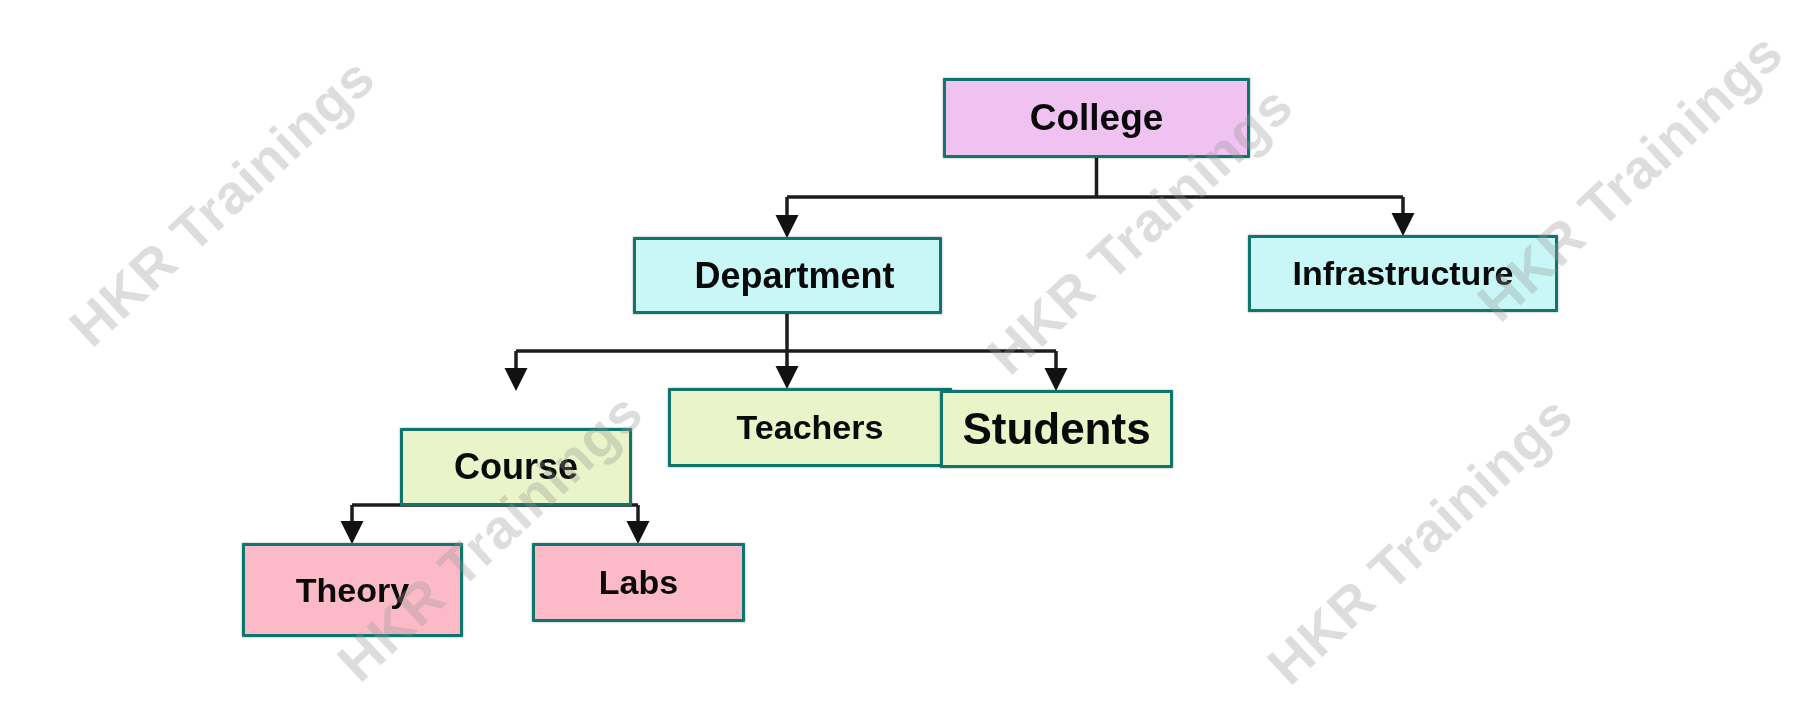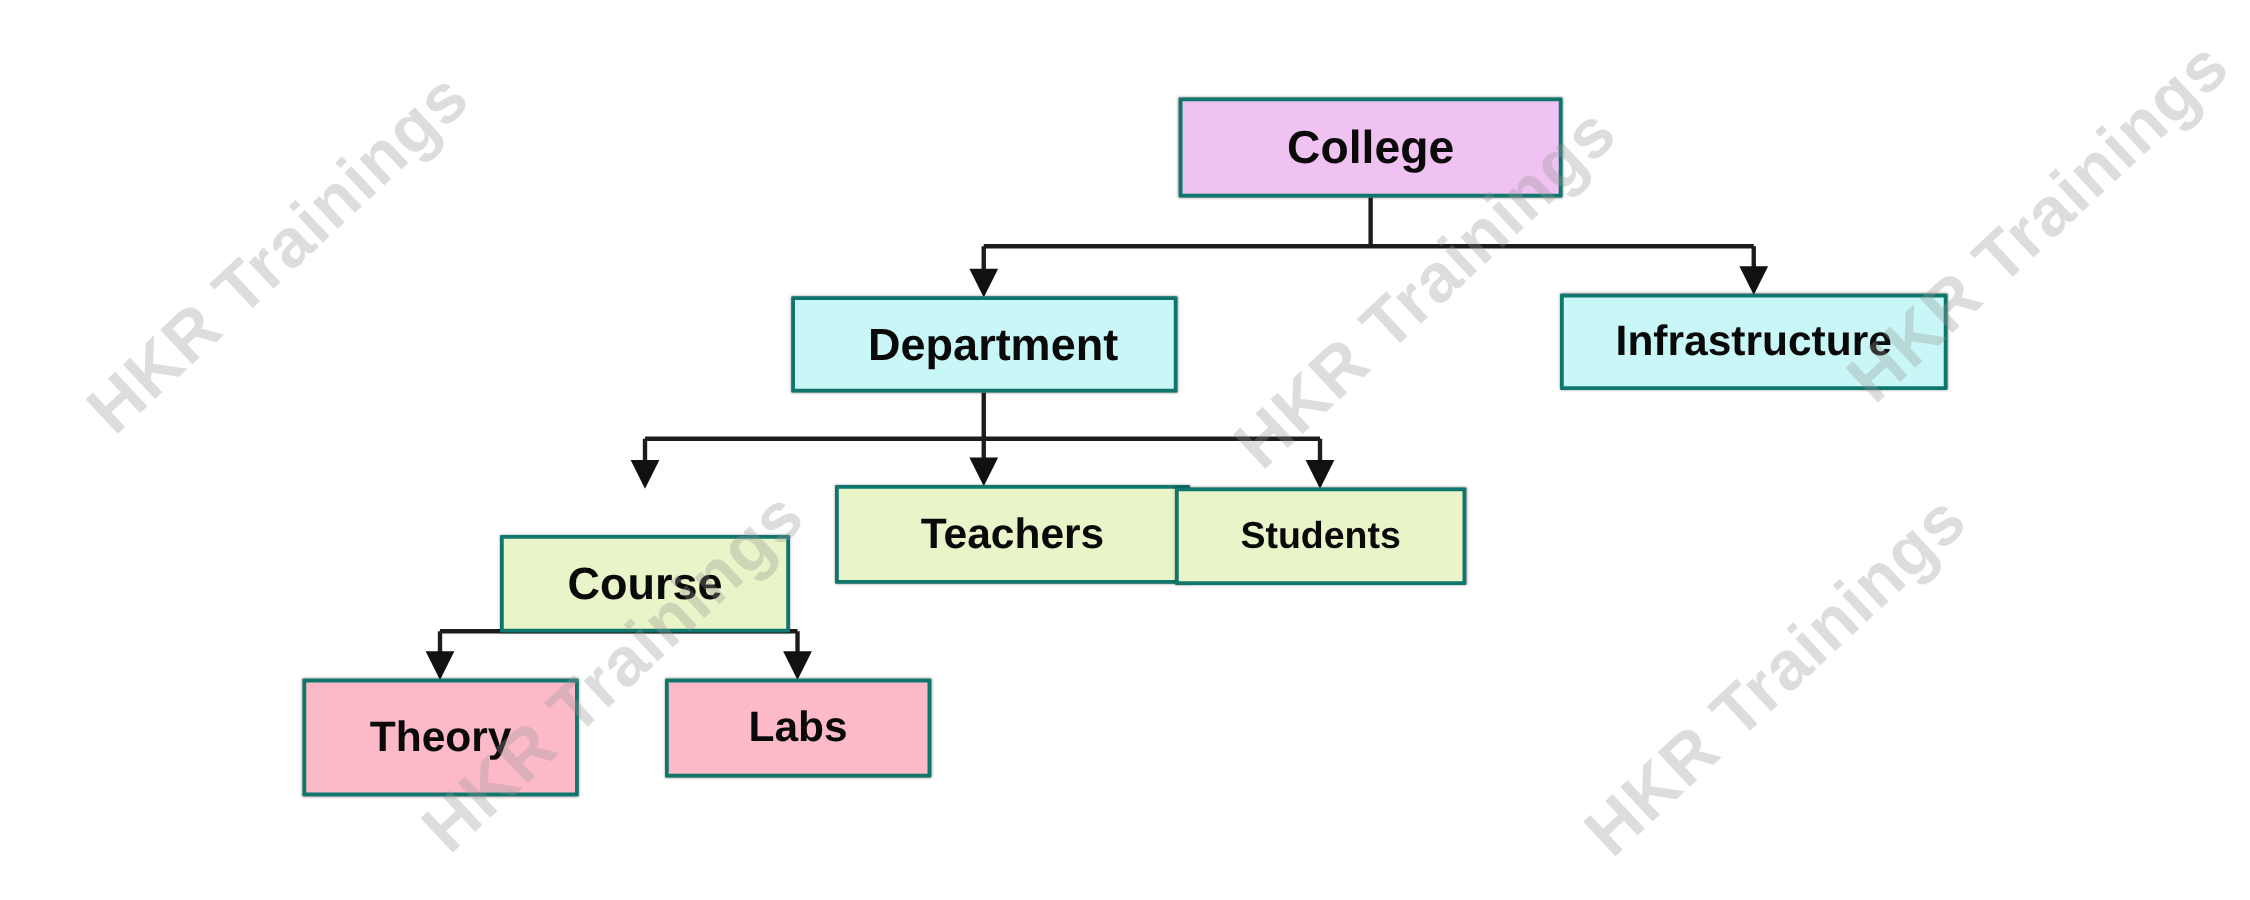--- a/index.html
+++ b/index.html
@@ -44,21 +44,21 @@
     justify-content: center;
     color: #0a0a0a;
     font-weight: bold;
     box-shadow: 0 0 2px rgba(0,0,0,0.45);
   }
   #node-college        { left: 943px;  top: 78px;  width: 307px; height: 80px; font-size: 37px; }
   #node-department     { left: 633px;  top: 237px; width: 309px; height: 77px; font-size: 36px; padding-left: 14px; }
   #node-infrastructure { left: 1248px; top: 235px; width: 310px; height: 77px; font-size: 34px; }
   #node-course         { left: 400px;  top: 404px; width: 232px; height: 78px; font-size: 36px; margin-top: 24px; }
   #node-teachers       { left: 668px;  top: 388px; width: 284px; height: 79px; font-size: 34px; }
-  #node-students       { left: 940px;  top: 390px; width: 233px; height: 78px; font-size: 30px; }
+  #node-students       { left: 940px;  top: 390px; width: 233px; height: 78px; font-size: 44px; }
   #node-theory         { left: 242px;  top: 543px; width: 221px; height: 94px; font-size: 34px; }
   #node-labs           { left: 532px;  top: 543px; width: 213px; height: 79px; font-size: 34px; }
   
   .watermark {
     position: absolute;
     z-index: 3;
     width: 440px;
     height: 64px;
     display: flex;
     align-items: center;

